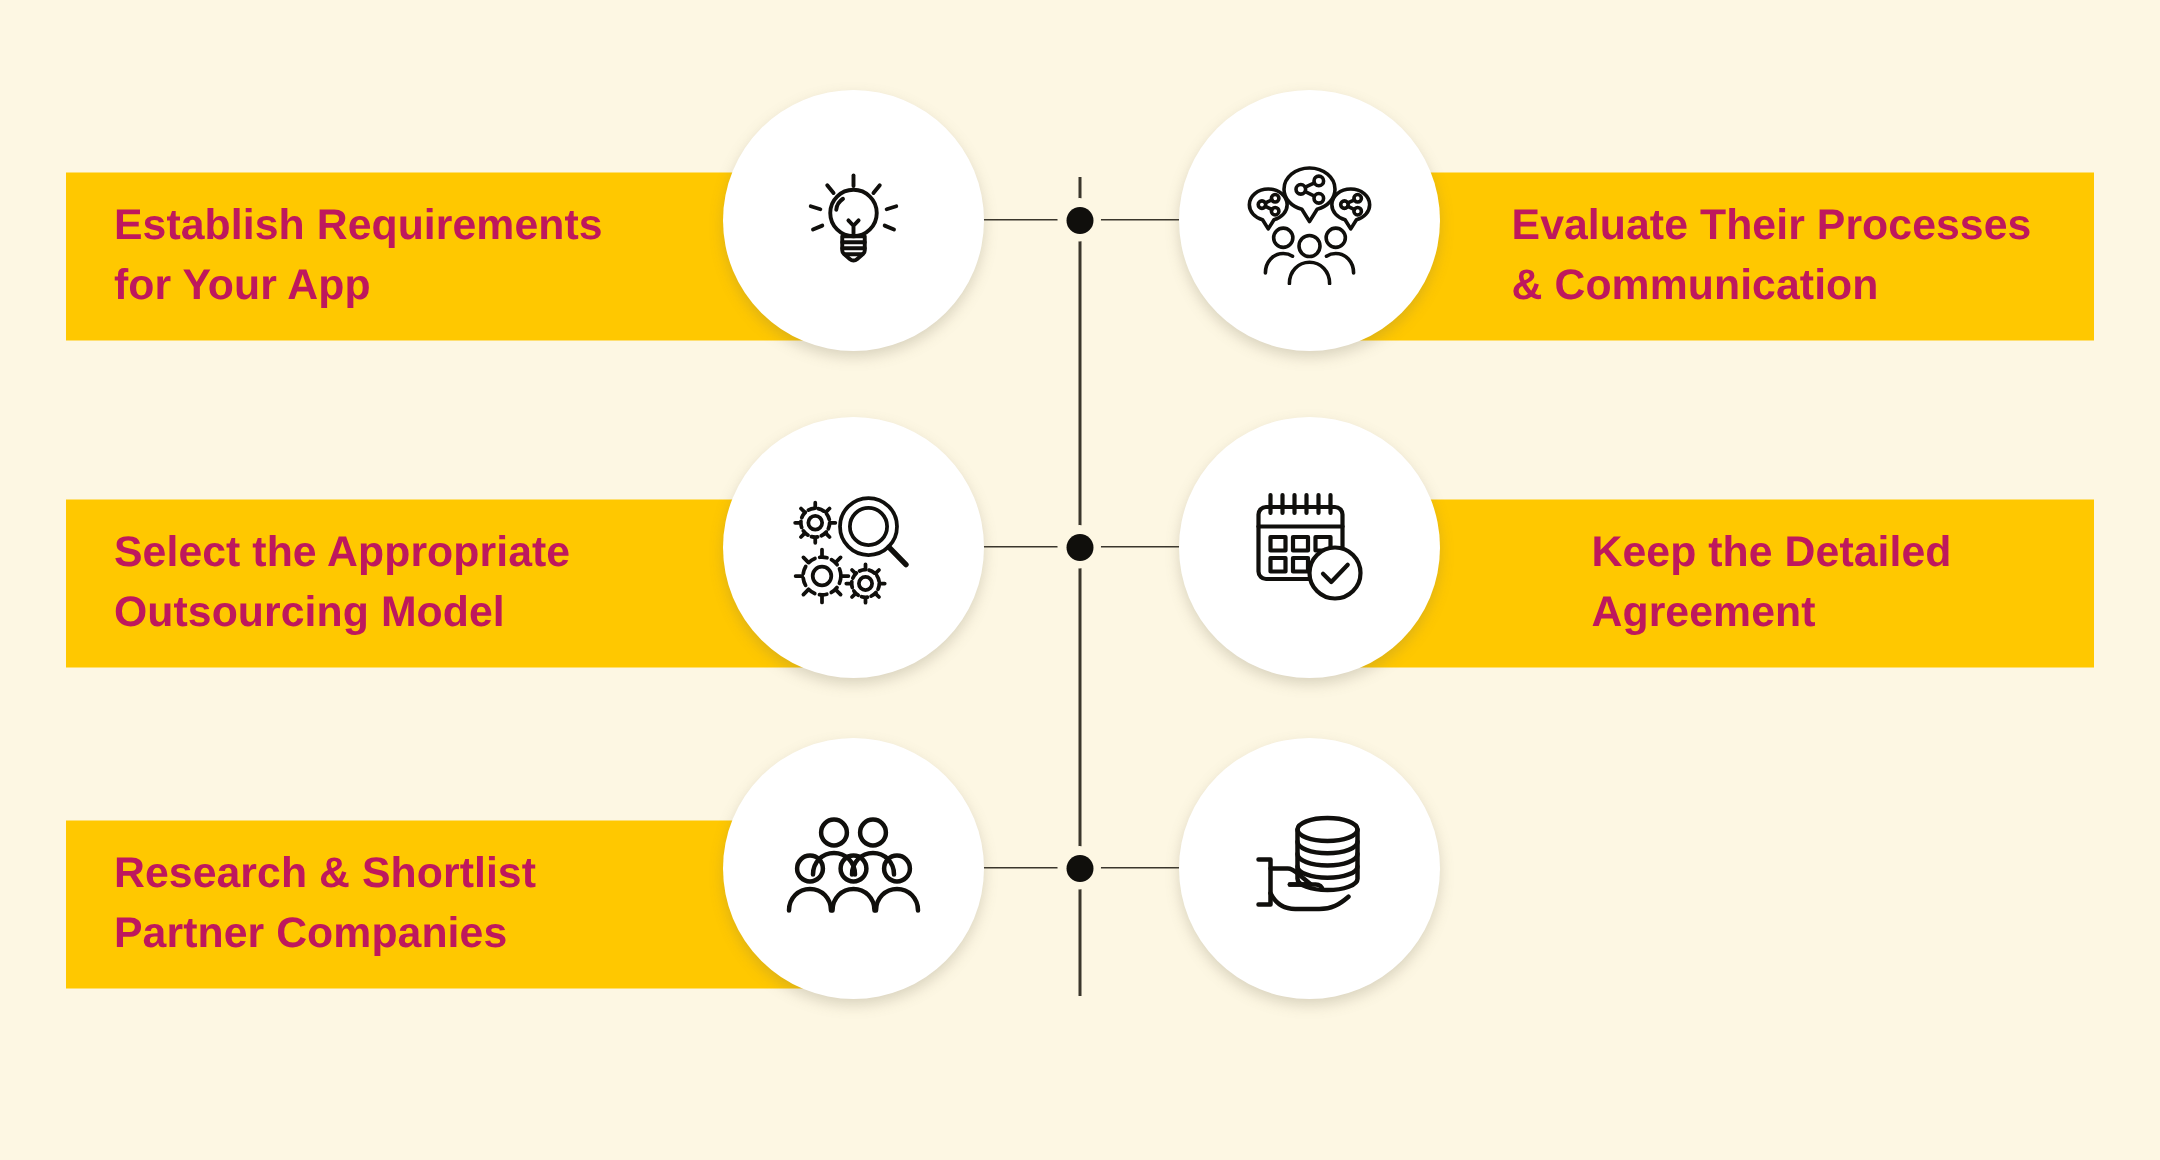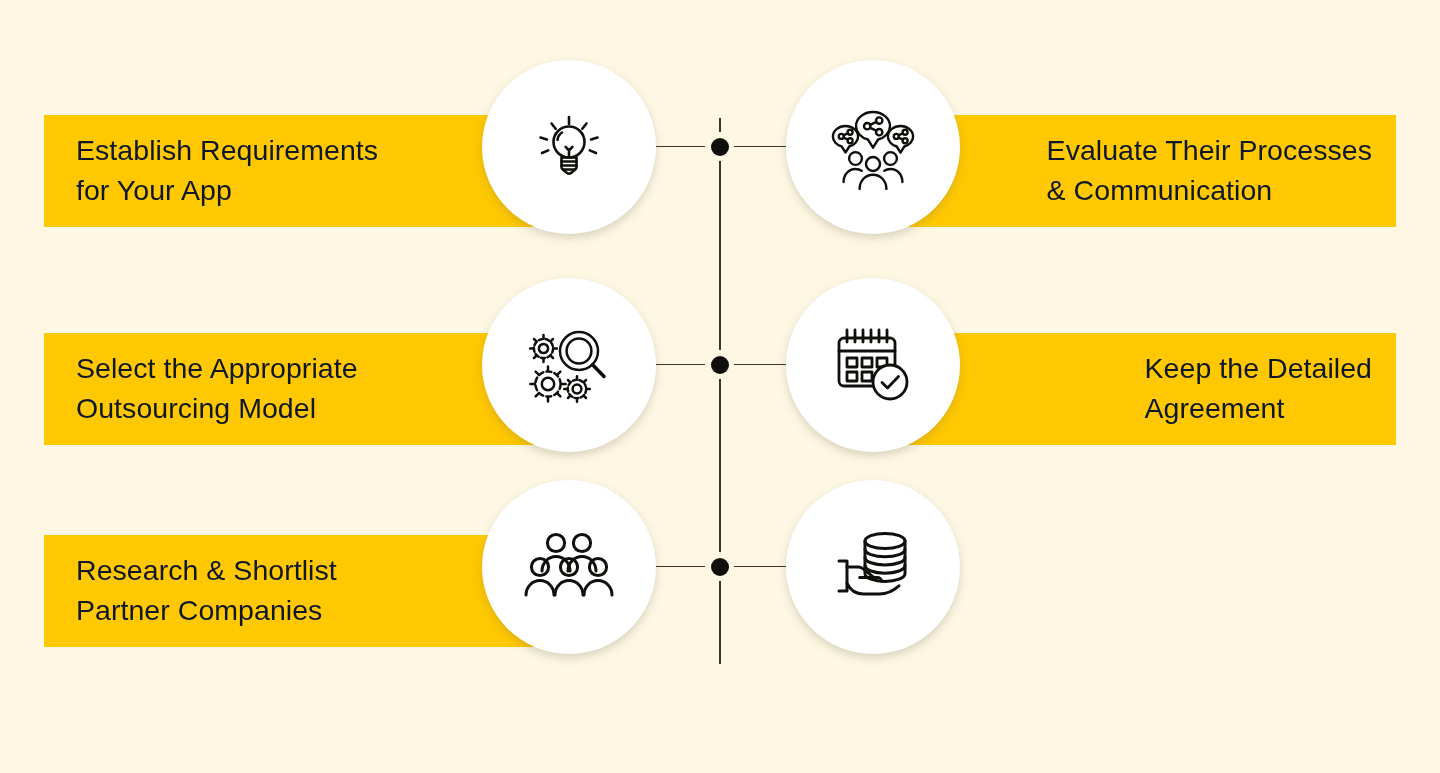--- a/index.html
+++ b/index.html
@@ -23,21 +23,21 @@
 
   
   .row {
     position: absolute;
     left: 0;
     width: 1440px;
     height: 220px;
   }
   #row-0 { top: 60px; }
   #row-1 { top: 278px; }
-  #row-2 { top: 480px; }
+  #row-2 { top: 492px; }
 
   
   .bar {
     position: absolute;
     top: 55px;
     height: 112px;
     background: #ffc800;
     display: flex;
     align-items: center;
     box-sizing: border-box;
@@ -45,29 +45,29 @@
   .bar-left {
     left: 44px;
     width: 492px;
     justify-content: flex-start;
     padding-left: 32px;
     padding-right: 120px;
   }
   .bar-right {
     left: 905px;
     width: 491px;
-    justify-content: flex-end;
+    justify-content: center;
     padding-left: 85px;
     padding-right: 24px;
   }
   .bar-text {
     font-size: 28.5px;
     line-height: 1.40;
-    color: #0f172a;
-    font-weight: 400;
+    color: #be185d;
+    font-weight: 700;
     letter-spacing: 0.05px;
     white-space: pre-line;
   }
 
   
   .circle {
     position: absolute;
     top: 0px;
     width: 174px;
     height: 174px;

